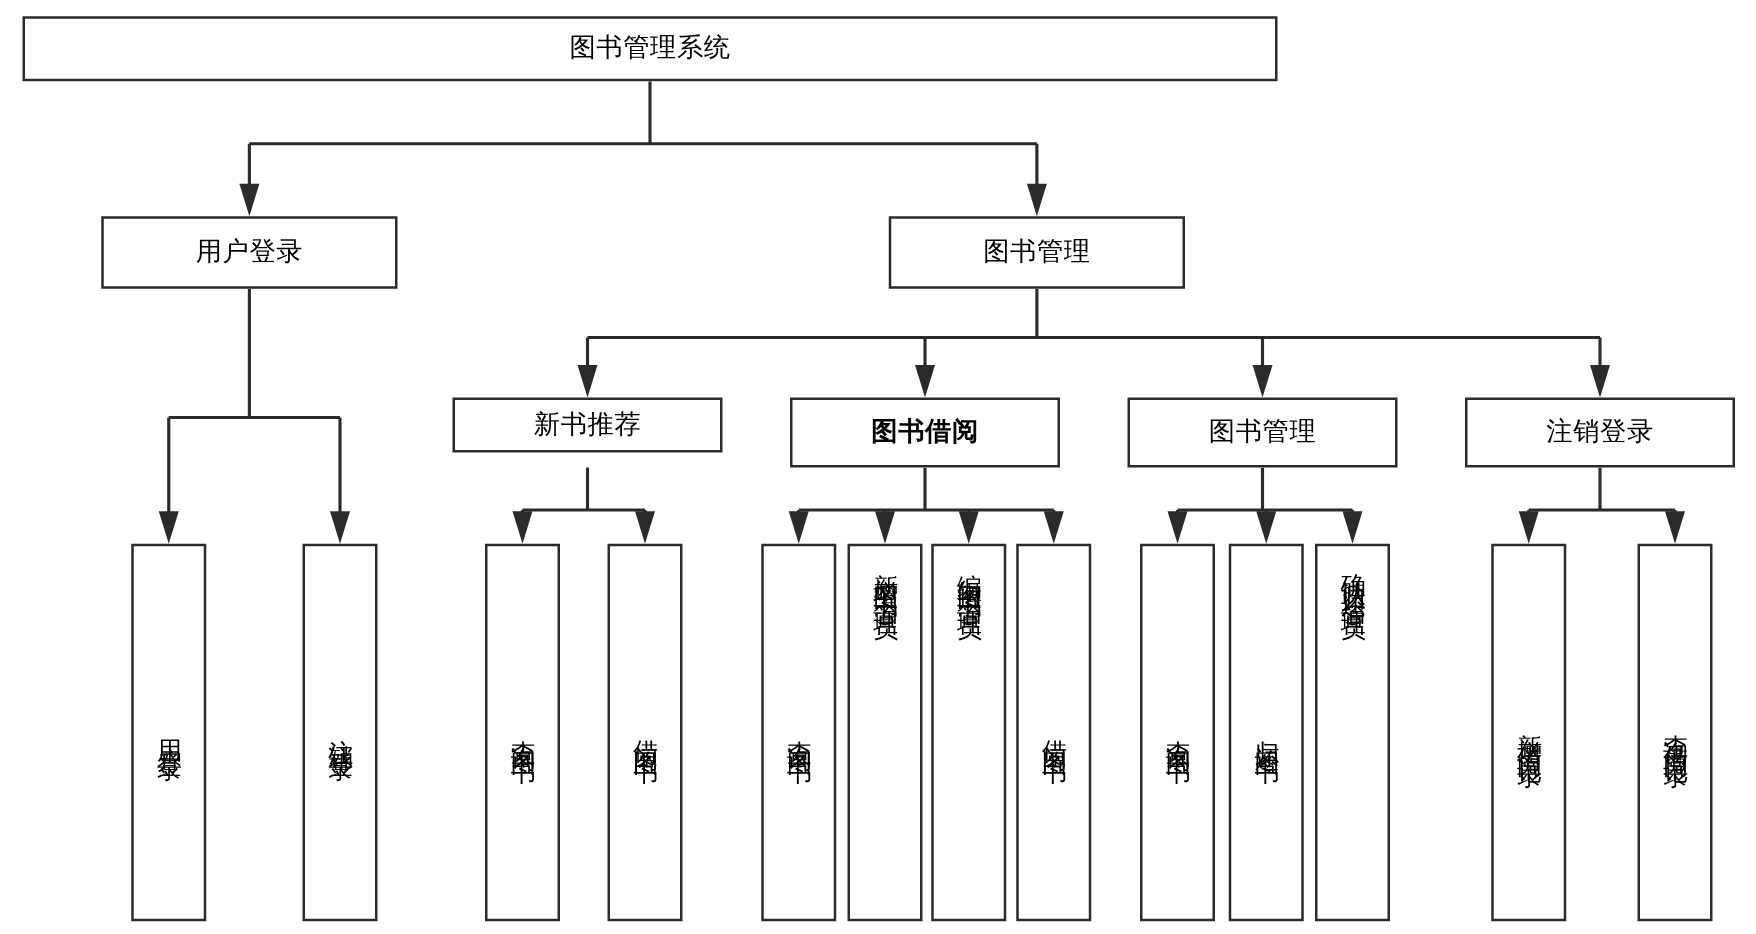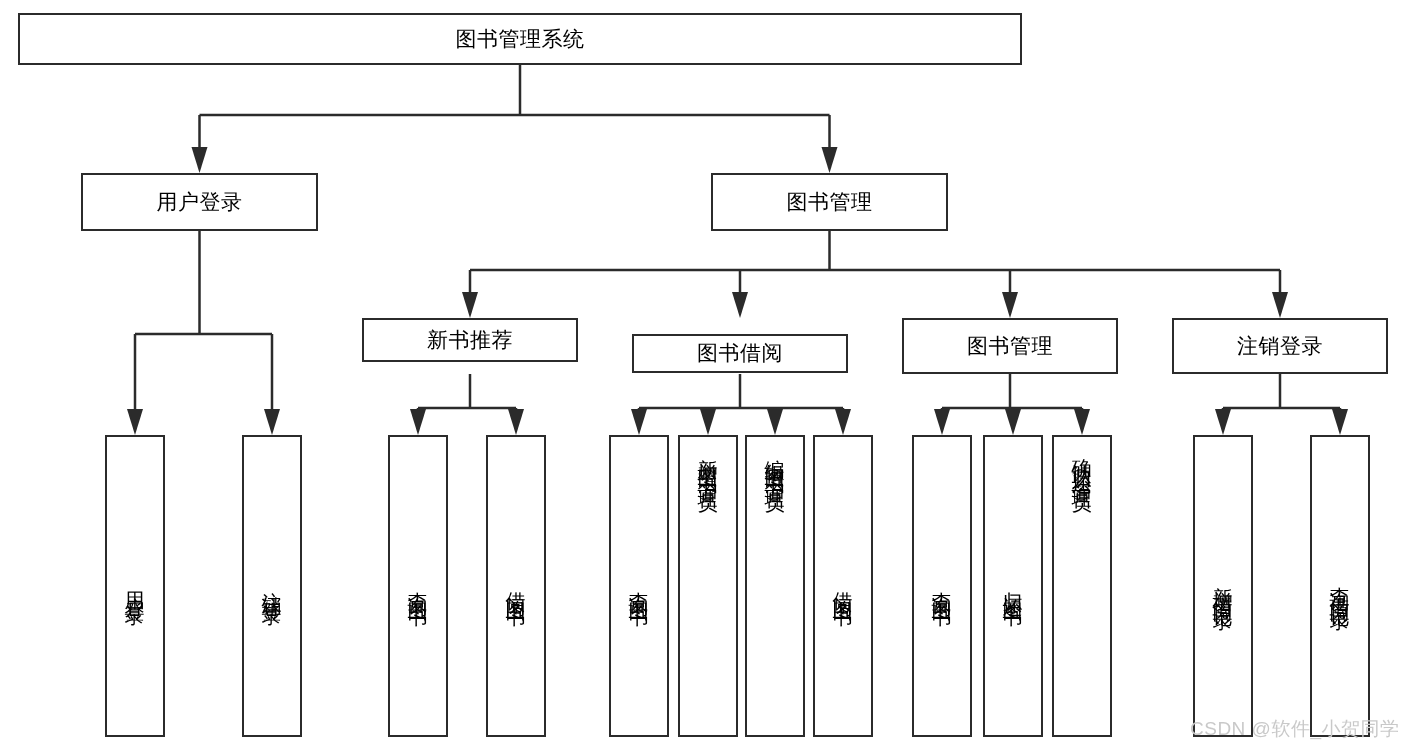--- a/index.html
+++ b/index.html
@@ -138,21 +138,21 @@
       </div>
       <div class="node horiz" style="left: 81px; top: 173px; width: 237px; height: 58px; border-color: rgb(43, 43, 43);">
         <span class="label">用户登录</span>
       </div>
       <div class="node horiz" style="left: 711px; top: 173px; width: 237px; height: 58px; border-color: rgb(43, 43, 43);">
         <span class="label">图书管理</span>
       </div>
       <div class="node horiz" style="left: 362px; top: 318px; width: 216px; height: 44px; border-color: rgb(43, 43, 43);">
         <span class="label">新书推荐</span>
       </div>
-      <div class="node horiz" style="left: 632px; top: 334px; width: 216px; height: 39px; border-color: rgb(43, 43, 43);">
+      <div class="node horiz" style="left: 632px; top: 318px; width: 216px; height: 56px; border-color: rgb(43, 43, 43); font-weight: bold;">
         <span class="label">图书借阅</span>
       </div>
       <div class="node horiz" style="left: 902px; top: 318px; width: 216px; height: 56px; border-color: rgb(43, 43, 43);">
         <span class="label">图书管理</span>
       </div>
       <div class="node horiz" style="left: 1172px; top: 318px; width: 216px; height: 56px; border-color: rgb(43, 43, 43);">
         <span class="label">注销登录</span>
       </div>
       <div class="node vert centered" style="left: 105px; top: 435px; width: 60px; height: 302px; border-color: rgb(43, 43, 43);">
         <span class="label">用户登录</span>
@@ -187,14 +187,13 @@
       <div class="node vert" style="left: 1052px; top: 435px; width: 60px; height: 302px; border-color: rgb(43, 43, 43);">
         <span class="label">确认归还（管理员）</span>
       </div>
       <div class="node vert centered" style="left: 1193px; top: 435px; width: 60px; height: 302px; border-color: rgb(43, 43, 43);">
         <span class="label">新增借阅记录</span>
       </div>
       <div class="node vert centered" style="left: 1310px; top: 435px; width: 60px; height: 302px; border-color: rgb(43, 43, 43);">
         <span class="label">查询借阅记录</span>
       </div>
     </div>
-  <div class="watermark" style="left:1190px; top:716px;">CSDN @软件_小贺同学</div>
 </div>
 
 </body></html>

